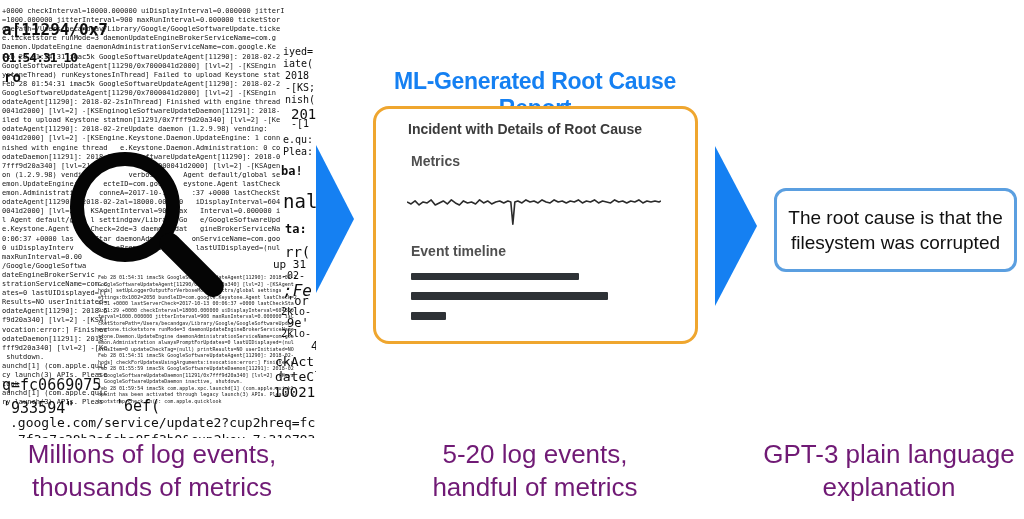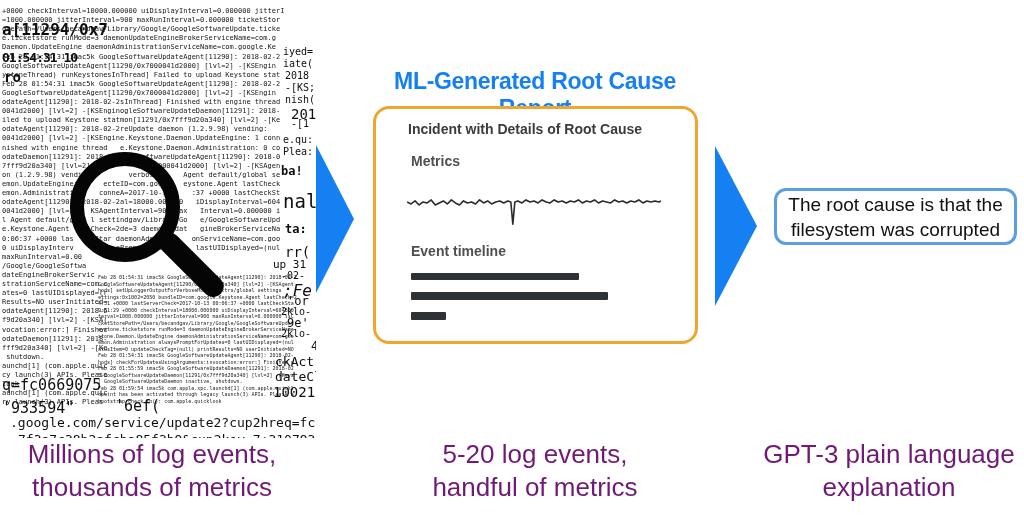--- a/index.html
+++ b/index.html
@@ -33,21 +33,21 @@
                  border:3px solid var(--card-orange,#efa62f); border-radius:16px; background:#fff; }
   .card-heading { position:absolute; left:32px; top:12px; font-size:14px; font-weight:bold; color:#3b3b3b; }
   .card-label { position:absolute; font-size:14px; font-weight:bold; color:#4f4f4f; }
   #metrics-label  { left:35px; top:44px; }
   #timeline-label { left:35px; top:134px; }
   .sparkline { position:absolute; left:31px; top:78px; }
   .timeline-bars { position:absolute; left:35px; top:164px; width:264px; }
   .bar { background:var(--bar-dark,#2e3236); height:7px; margin-bottom:12px; border-radius:1px; }
 
   
-  .output-box { position:absolute; left:774px; top:188px; width:243px; height:57px; box-sizing:border-box;
+  .output-box { position:absolute; left:774px; top:188px; width:243px; height:84px; box-sizing:border-box;
                 border:3px solid var(--box-blue,#5b9fe0); border-radius:12px; background:#fff;
                 display:flex; flex-direction:column; justify-content:center; text-align:center;
                 font-size:19px; line-height:25px; color:#101010; }
 
   
   .caption { position:absolute; text-align:center; font-size:26px; line-height:33px; color:#701a75; }
   #caption-left  { left:0px;   top:438px; width:304px; }
   #caption-mid   { left:392px; top:438px; width:286px; }
   #caption-right { left:756px; top:438px; width:266px; }
 </style>

